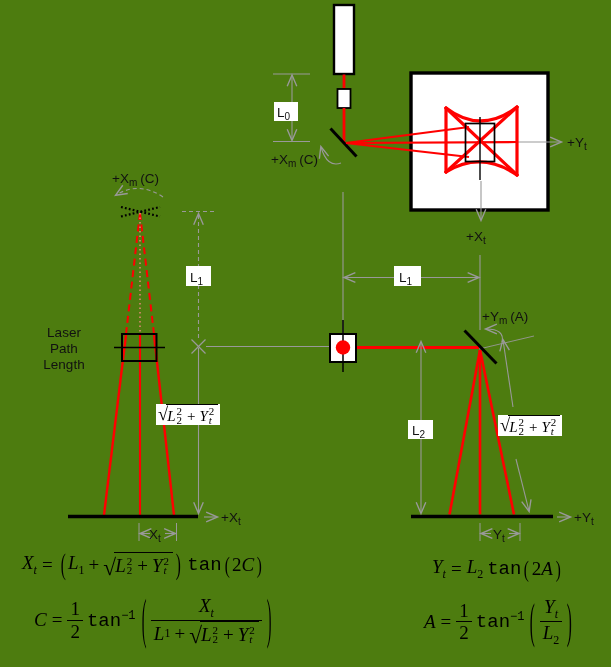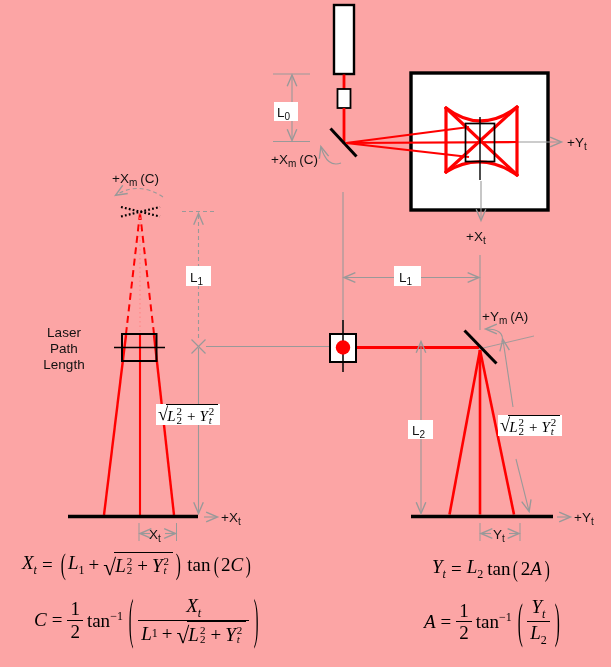--- a/index.html
+++ b/index.html
@@ -1,35 +1,35 @@
 <!DOCTYPE html>
 <html><head>
 <meta charset="utf-8">
 <style>
   html,body{margin:0;padding:0;background:#fff;}
-  #stage{position:relative;width:611px;height:667px;background:#fca5a5;overflow:hidden;
+  #stage{position:relative;width:611px;height:667px;background:#4d7c0f;overflow:hidden;
          font-family:"Liberation Sans",sans-serif;}
   #stage svg{position:absolute;left:0;top:0;}
   svg text{font-family:"Liberation Sans",sans-serif;font-size:13.5px;fill:#111;}
   svg .su{font-size:10px;}
   
   .eq{position:absolute;display:flex;align-items:center;color:#000;
       font-family:"Liberation Serif","DejaVu Serif",serif;font-style:italic;font-size:19px;}
   .hyp{position:absolute;display:flex;align-items:center;color:#000;background:#fff;
        font-family:"Liberation Serif","DejaVu Serif",serif;font-style:italic;font-size:15px;padding:0 2px;}
   .tok{white-space:nowrap;}
   .rm{font-style:normal;}
   .sp{margin:0 5px;}
   .plus{margin:0 4px;font-style:normal;}
   .par{display:inline-block;font-style:normal;margin:0 2px;}
   .p1{transform:scale(.8,1.55);}
   .p2{transform:scale(.8,1.25);}
   .p3{transform:scale(.75,2.9);margin:0 4px;}
   .p4{transform:scale(.8,2.5);margin:0 4px;}
-  .fn{margin-left:4px;}
+  .fn{margin-left:4px;font-family:Liberation Mono, monospace;}
   .fnsup{font-size:12px;font-style:normal;vertical-align:7px;margin-right:1px;}
   .frac{display:inline-flex;flex-direction:column;align-items:center;line-height:1.12;}
   .frac .den{border-top:1.4px solid #000;padding:0 3px;}
   .frac .num{padding:0 3px;}
   .drow{display:inline-flex;align-items:center;}
   .sqrt{display:inline-flex;align-items:flex-end;}
   .sqsign{font-style:normal;font-size:123%;line-height:.85;}
   .rad{border-top:1.5px solid #000;margin-left:-2px;padding:2px 3px 0 1px;display:inline-flex;align-items:center;}
   .ss{display:inline-flex;flex-direction:column;align-items:flex-start;font-size:11px;
       line-height:9px;font-style:normal;vertical-align:middle;margin:0 1px;}

